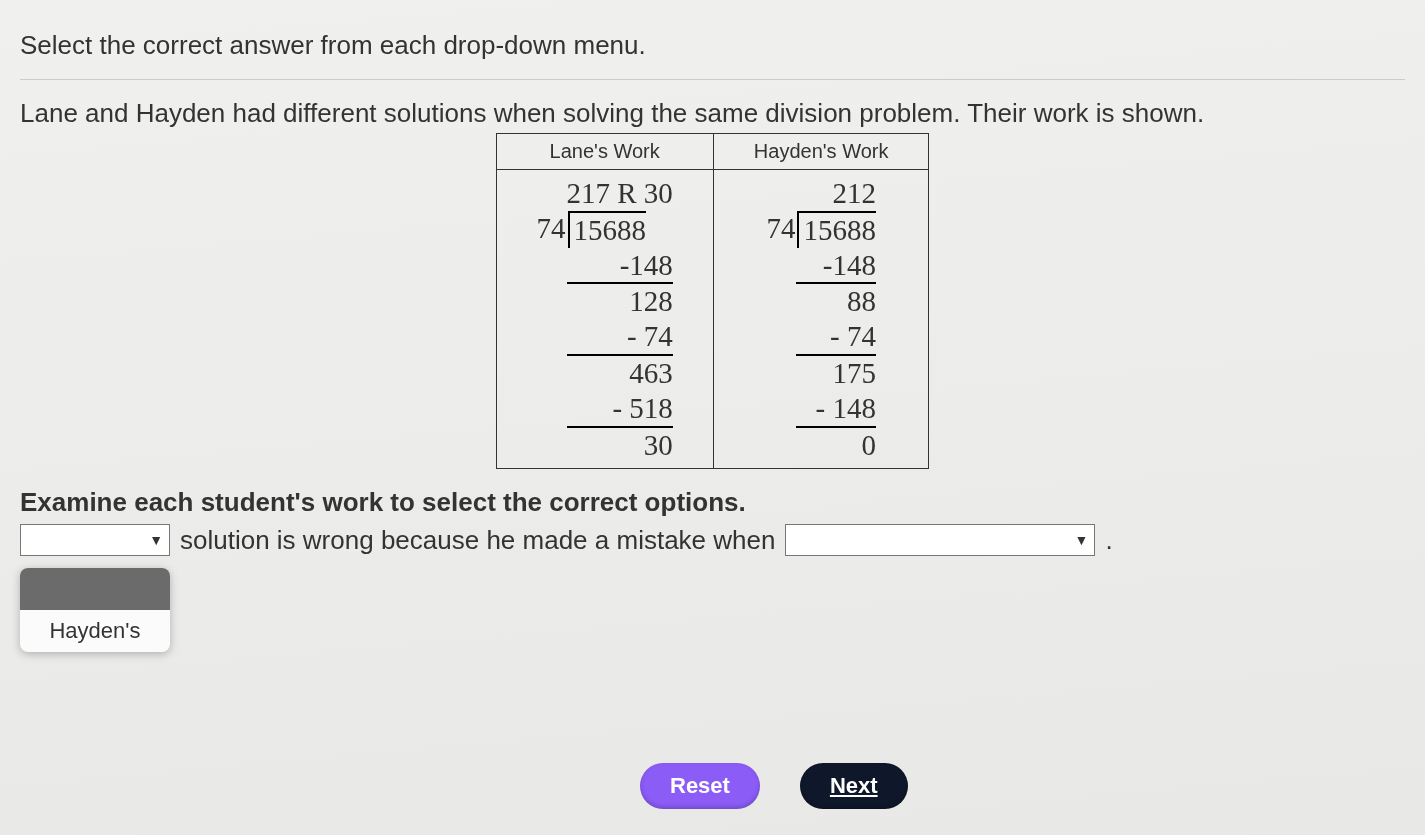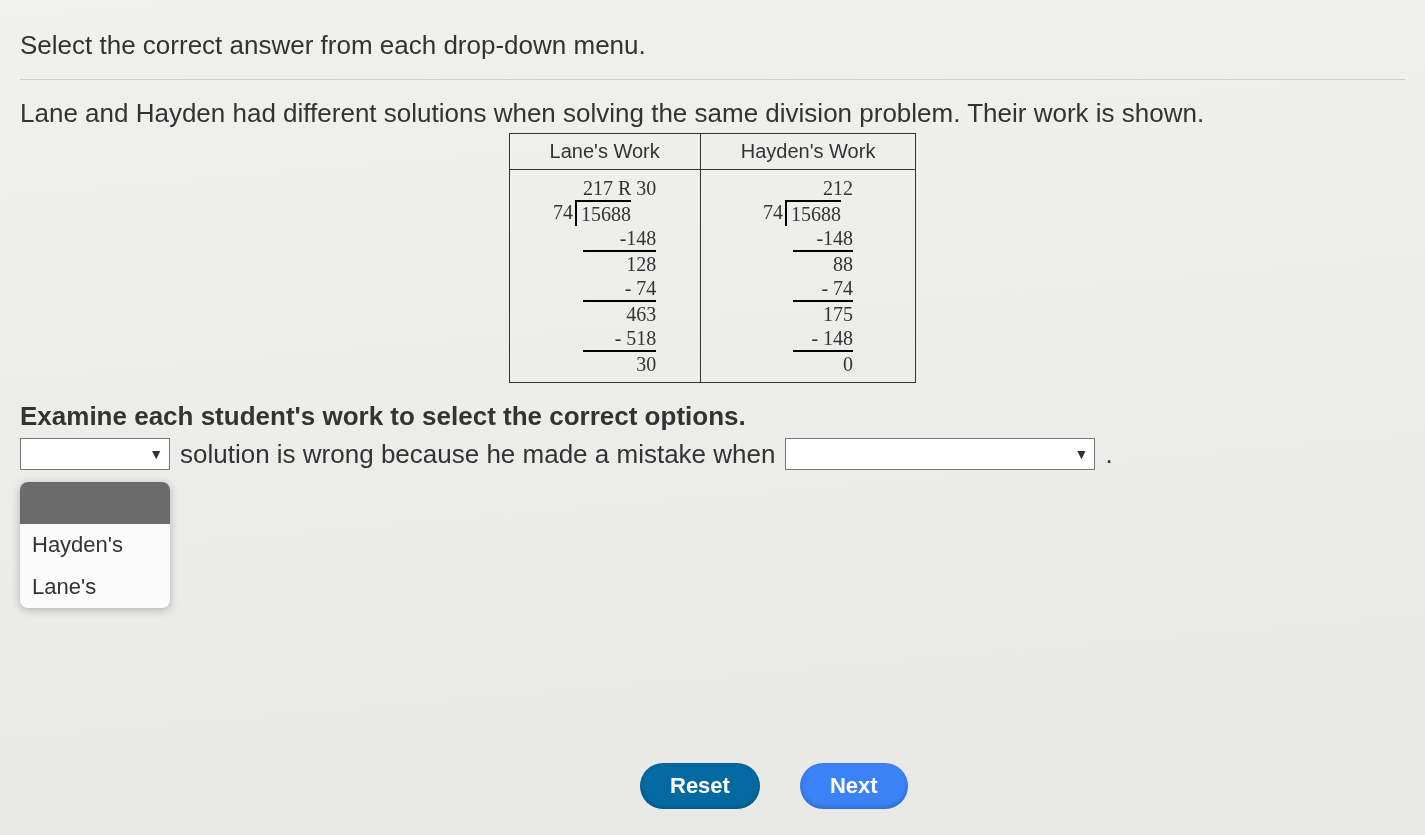--- a/index.html
+++ b/index.html
@@ -18,21 +18,21 @@
     border-collapse: collapse;
     margin: 4px auto 18px;
   }
   .work-table th, .work-table td {
     border: 1.5px solid #333;
     padding: 6px 40px;
     text-align: center;
     font-weight: normal;
   }
   .work-table th { font-size: 20px; }
-  .work-table td { vertical-align: top; font-family: "Times New Roman", Times, serif; font-size: 20px; line-height: 1.2; }
+  .work-table td { vertical-align: top; font-family: "Times New Roman", Times, serif; font-size: 29px; line-height: 1.2; }
   .ldiv { display: inline-block; text-align: left; }
   .quot { text-align: right; padding-left: 30px; }
   .div-line { display: flex; }
   .divisor { padding-right: 2px; text-align: right; }
   .dividend { border-top: 2.5px solid #000; border-left: 2.5px solid #000; padding-left: 4px; }
   .steps { margin-left: 30px; }
   .steps div { text-align: right; white-space: pre; }
   .uline { border-bottom: 2.5px solid #000; }
   .examine { margin-bottom: 6px; font-weight: bold; }
   .answer-row { display: flex; align-items: center; gap: 10px; flex-wrap: wrap;}
@@ -41,35 +41,35 @@
     display: inline-flex; align-items: center; justify-content: flex-end;
     padding: 0 6px; font-size: 20px; cursor: pointer;
   }
   .dd1 { width: 150px; }
   .dd2 { width: 310px; }
   .chev { font-size: 14px; color: #333; }
   .options-pop {
     position: absolute; margin-top: 12px;
     background: #fbfbfb; border-radius: 8px;
     box-shadow: 0 2px 8px rgba(0,0,0,.25);
-    width: 150px; overflow: hidden;
+    width: 150px; overflow: hidden; text-align: center;
   }
   .opt { padding: 8px 12px; font-size: 22px; cursor: pointer; }
   .opt.sel { background: #6b6b6b; color: #fff; }
   .footer-btns {
     position: absolute; bottom: 26px; left: 640px;
     display: flex; gap: 40px; align-items: center;
   }
   .btn {
     border: none; border-radius: 30px;
     padding: 10px 30px; color: #fff; font-size: 22px; font-weight: bold;
     cursor: pointer;
   }
-  .reset { background: #0369a1; box-shadow: inset 0 -2px 4px rgba(0,0,0,.2);}
-  .next  { background: #3b82f6; box-shadow: inset 0 -2px 4px rgba(0,0,0,.2);}
+  .reset { background: #8b5cf6; box-shadow: inset 0 -2px 4px rgba(0,0,0,.2);}
+  .next  { background: #0f172a; box-shadow: inset 0 -2px 4px rgba(0,0,0,.2); text-decoration: underline;}
 </style>
 </head>
 <body>
 
 <div class="question">Select the correct answer from each drop-down menu.</div>
 <div class="context">Lane and Hayden had different solutions when solving the same division problem. Their work is shown.</div>
 
 <table class="work-table">
   <tbody>
       <tr>
@@ -124,19 +124,18 @@
   <span>solution is wrong because he made a mistake when</span>
   <span class="dropdown dd2">
     <span class="chev">▼</span>
   </span>
   <span>.</span>
 </div>
 
 <div class="options-pop">
   <div class="opt sel">&nbsp;</div>
   <div class="opt">Hayden's</div>
-  <div class="opt">Lane's</div>
 </div>
 
 <div class="footer-btns">
   <button class="btn reset">Reset</button>
   <button class="btn next">Next</button>
 </div>
 
 </body></html>

